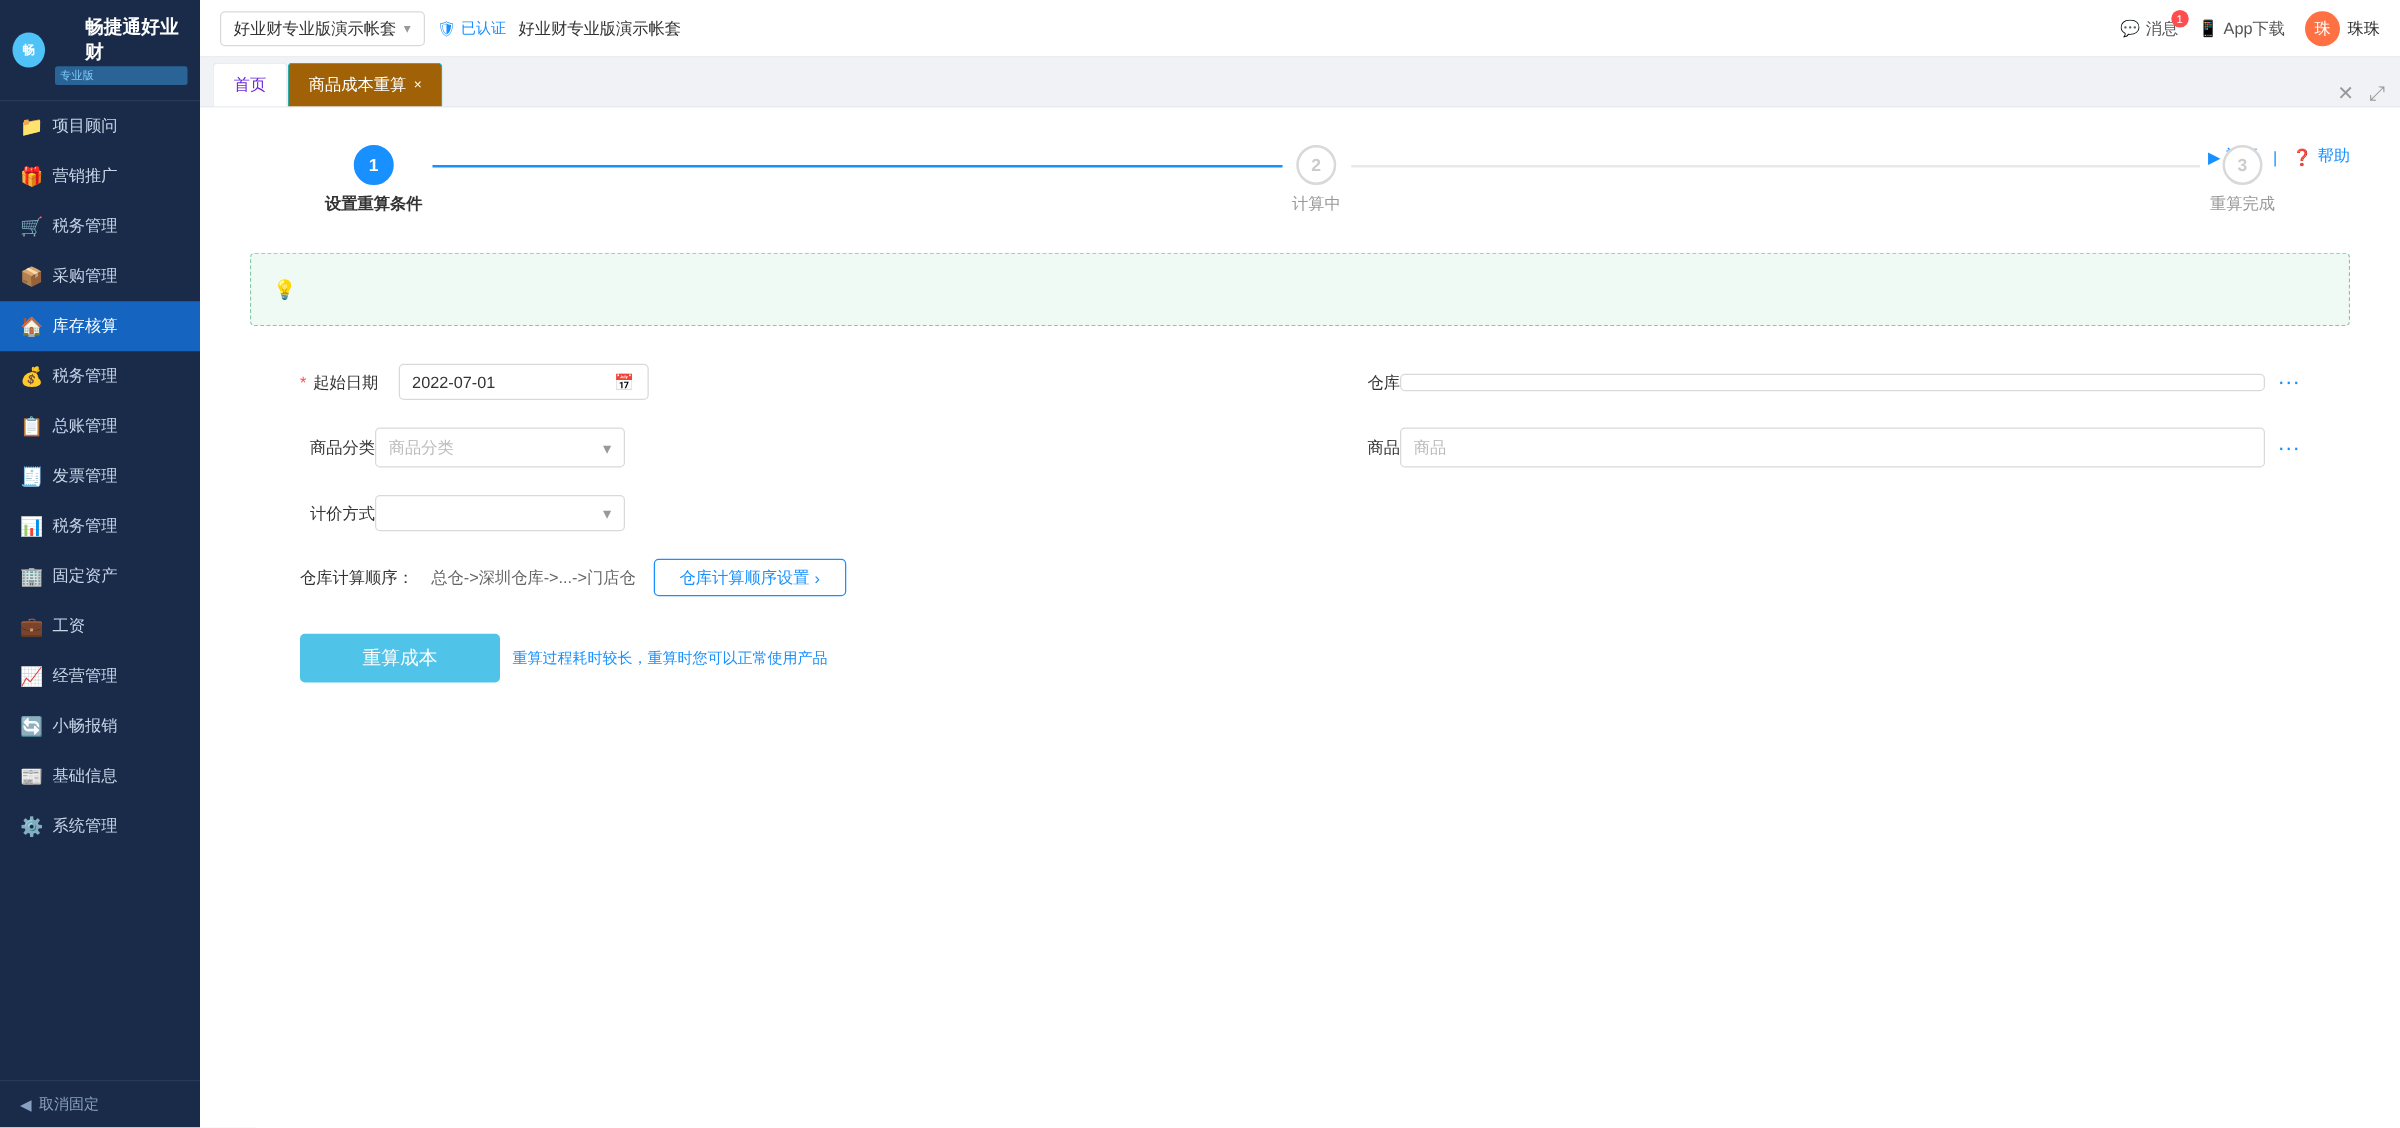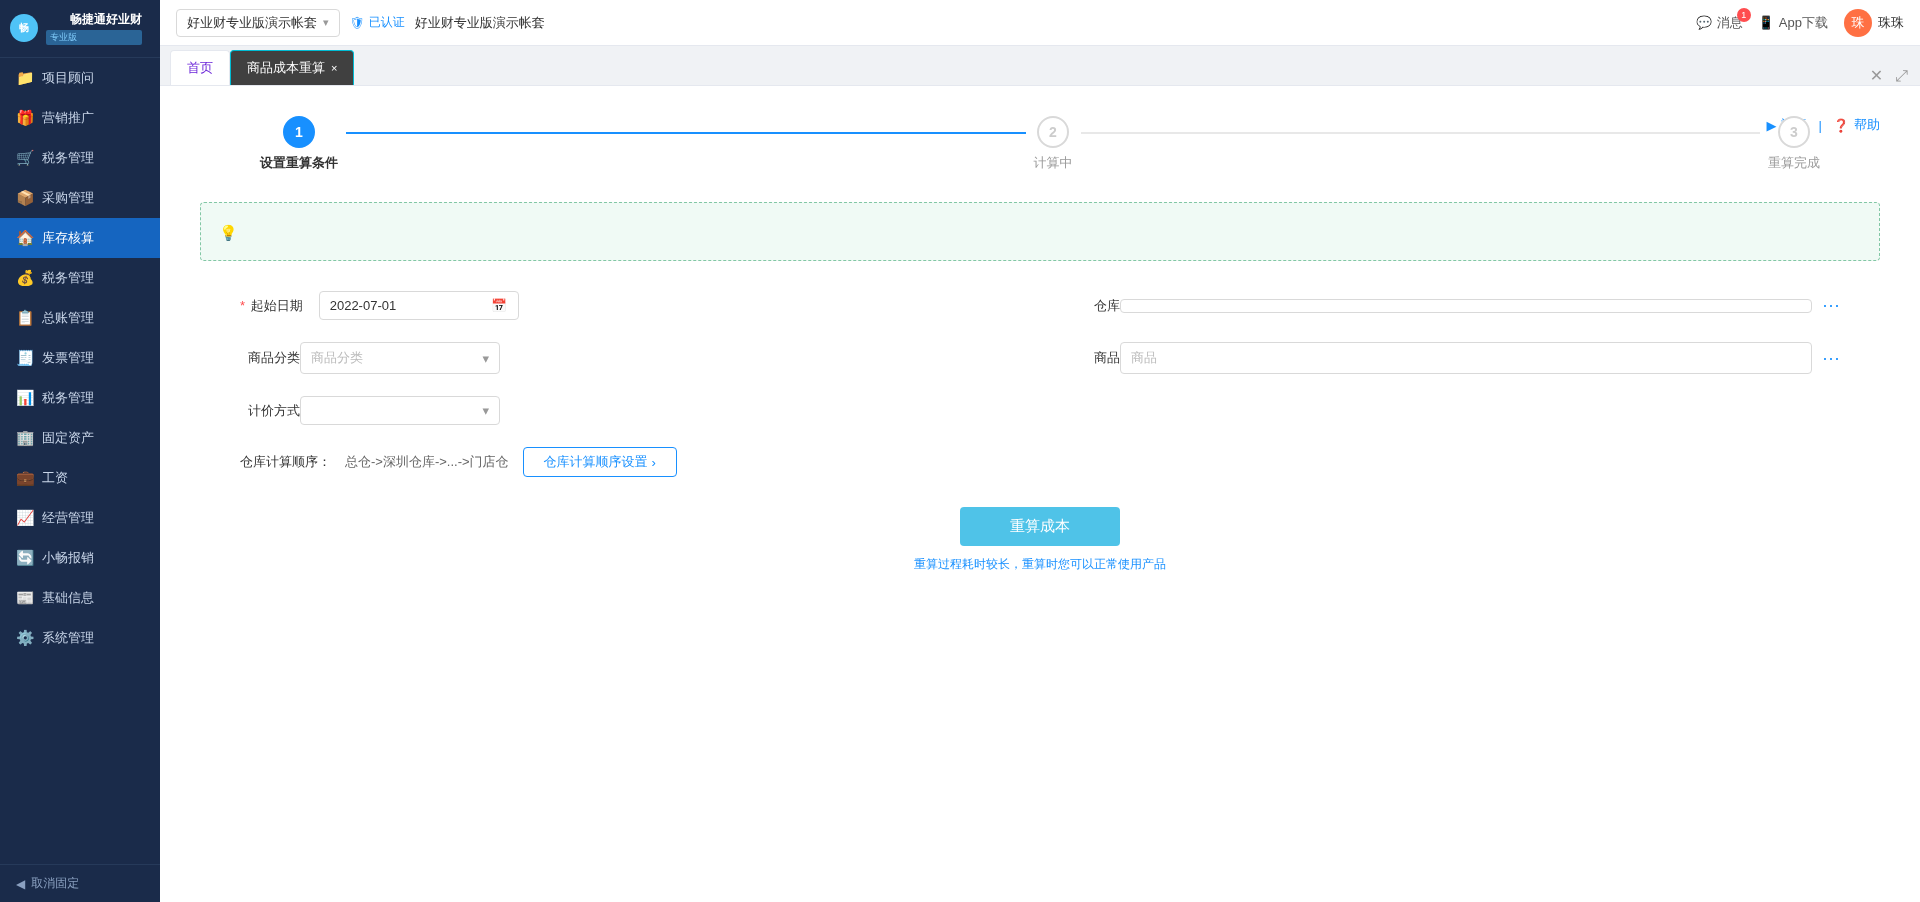--- a/index.html
+++ b/index.html
@@ -22,21 +22,21 @@
       gap: 8px;
       border-bottom: 1px solid #263a5a;
     }
     .sidebar-logo {
       width: 28px; height: 28px;
       background: #4fc3f7;
       border-radius: 50%;
       display: flex; align-items: center; justify-content: center;
       font-size: 10px; color: #fff; font-weight: bold;
     }
-    .sidebar-title { font-size: 12px; color: #fff; font-weight: bold; line-height: 1.3; margin-left: 24px; }
+    .sidebar-title { font-size: 15px; color: #fff; font-weight: bold; line-height: 1.3; margin-left: 24px; }
     .sidebar-badge {
       font-size: 9px; background: #2a6496; color: #7ec8f7;
       padding: 1px 4px; border-radius: 2px; margin-top: 2px;
     }
     .sidebar-item {
       display: flex; align-items: center; gap: 8px;
       padding: 11px 16px;
       cursor: pointer;
       color: #c8d5e8;
       font-size: 13px;
@@ -124,21 +124,21 @@
       font-size: 13px;
       cursor: pointer;
       border-radius: 4px 4px 0 0;
       background: #e8eaf0;
       color: #555;
       display: flex; align-items: center; gap: 6px;
       border: 1px solid #e5e8ef;
       border-bottom: none;
     }
     .tab.active {
-      background: #404040;
+      background: #a16207;
       color: #fff;
       border-color: #00bcd4;
       text-align: right;
     }
     .tab-home {
       background: #fff;
       color: #6d28d9;
       justify-content: flex-end;
     }
     .tab-close { font-size: 11px; cursor: pointer; color: #fff; }
@@ -288,21 +288,21 @@
       border-radius: 4px;
       padding: 5px 20px;
       font-size: 13px;
       cursor: pointer;
       display: flex; align-items: center; gap: 4px;
     }
 
     
     .submit-area {
       display: flex;
-      flex-direction: column;
+      flex-direction: row;
       align-items: center;
       gap: 10px;
       margin-top: 10px;
     }
     .submit-btn {
       background: #4fc3e8;
       color: #fff;
       border: none;
       border-radius: 4px;
       padding: 10px 50px;

